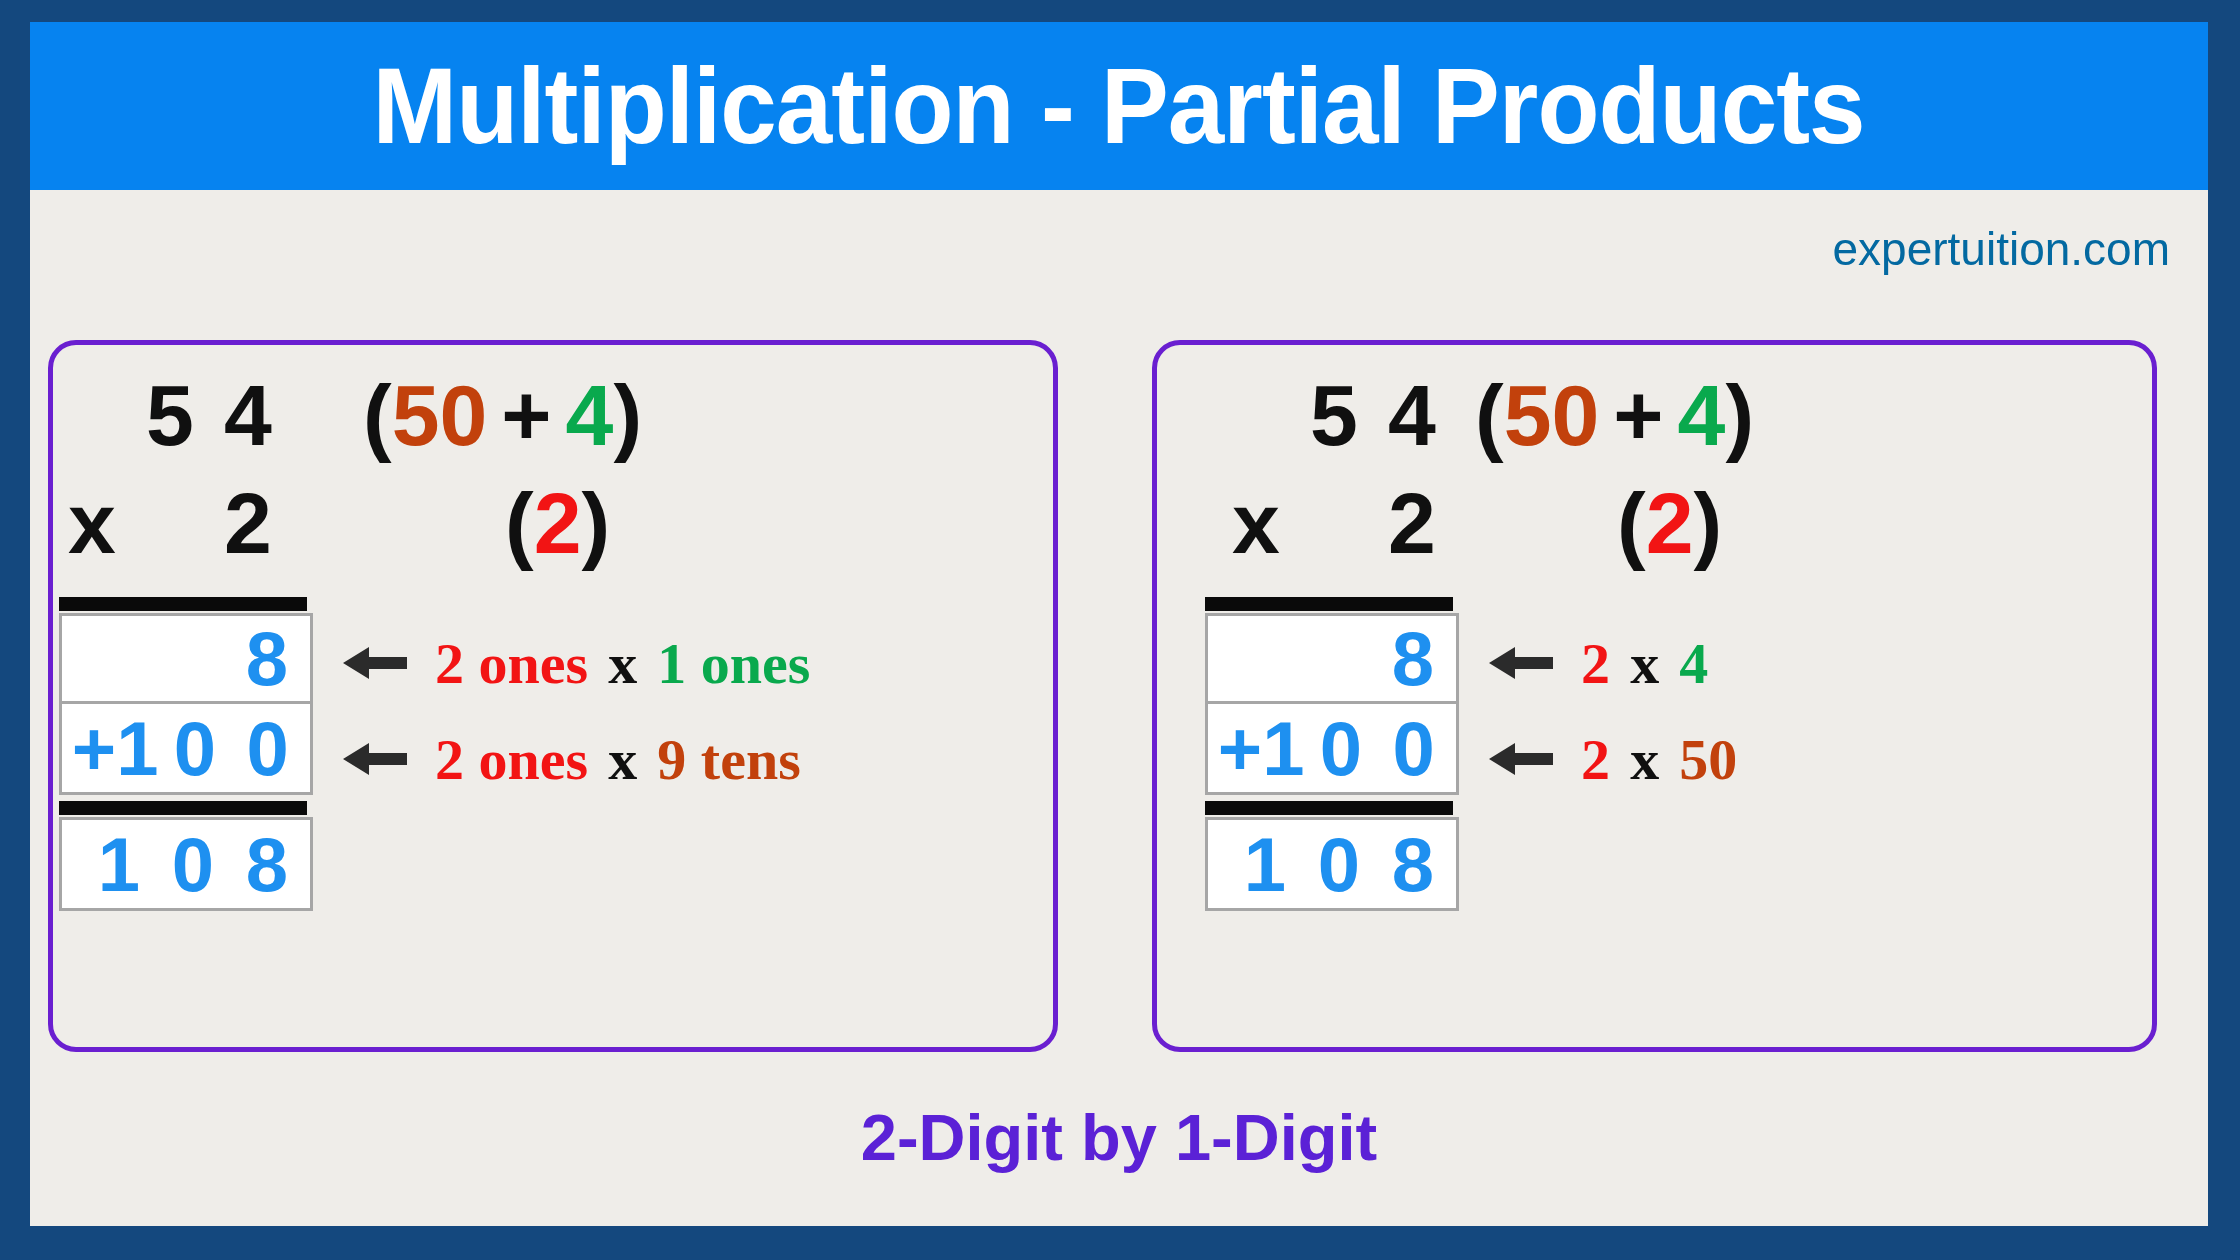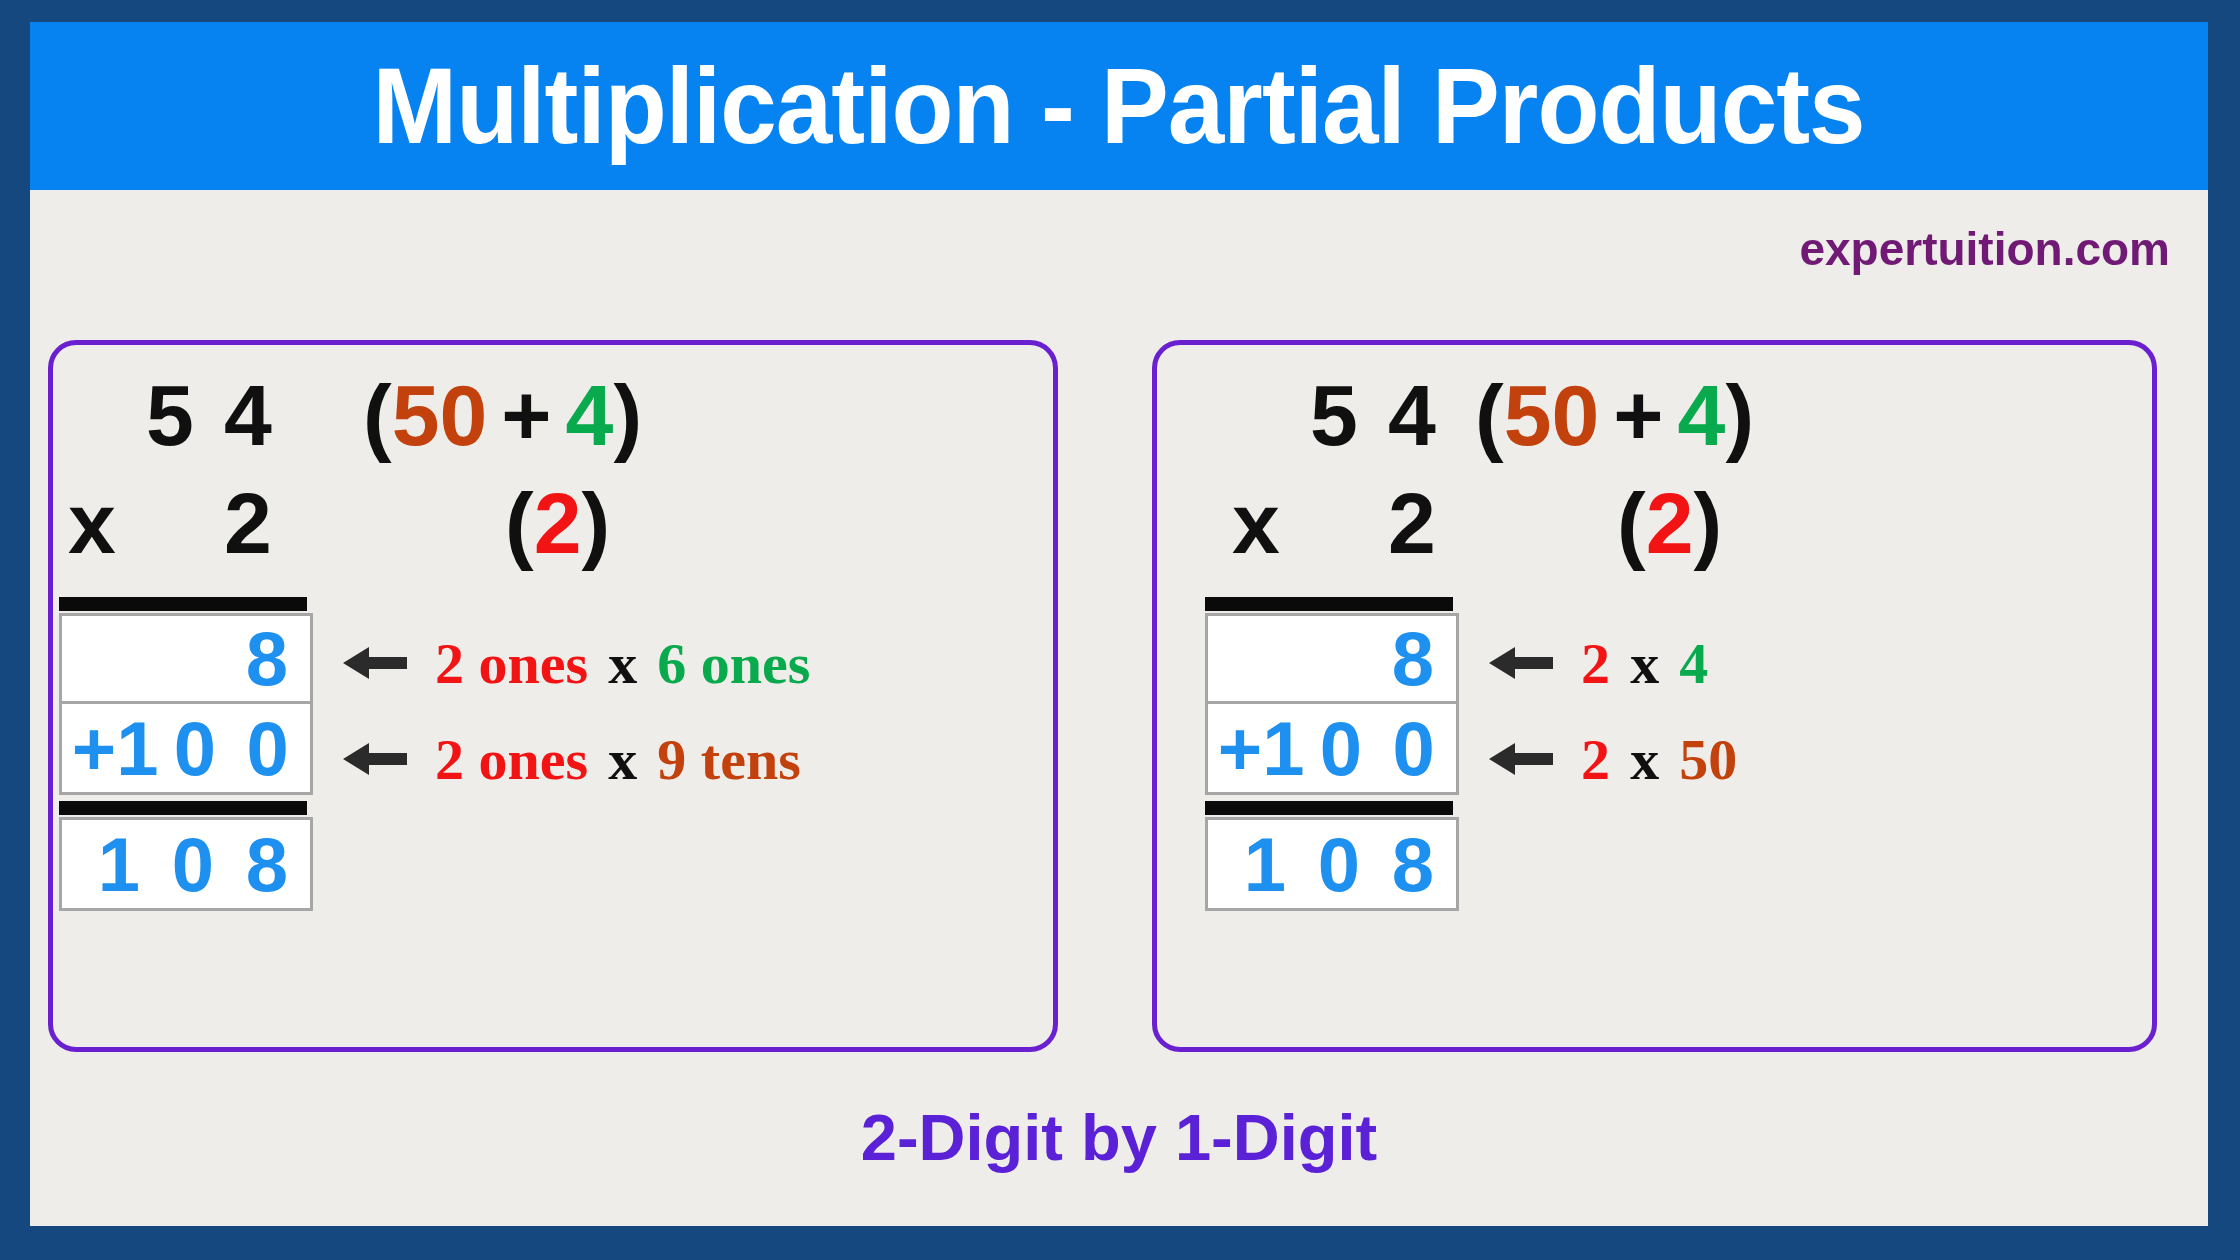--- a/index.html
+++ b/index.html
@@ -53,23 +53,23 @@
     line-height: 1;
     white-space: nowrap;
     transform: scaleX(0.94);
   }
 
   
   #watermark {
     position: absolute;
     right: 38px;
     top: 200px;
-    color: #701a75;
+    color: #0369a1;
     font-size: 46px;
-    font-weight: bold;
+    font-weight: normal;
     white-space: nowrap;
   }
 
   
   #panels {
     position: absolute;
     left: 0;
     top: 318px;
     width: 2178px;
     height: 722px;
@@ -285,21 +285,21 @@
             </div>
           </div>
 
           <div class="annot a1">
             <svg class="arrow-icon" viewBox="0 0 64 40">
               <path d="M0,20 L26,4 L26,14 L64,14 L64,26 L26,26 L26,36 Z" fill="#2B2B2B"></path>
             </svg>
             <span class="annot-label">
               <span class="c-red">2 ones</span>
               <span class="c-black">x</span>
-              <span class="c-green">6 ones</span>
+              <span class="c-green">1 ones</span>
             </span>
           </div>
 
           <div class="annot a2">
             <svg class="arrow-icon" viewBox="0 0 64 40">
               <path d="M0,20 L26,4 L26,14 L64,14 L64,26 L26,26 L26,36 Z" fill="#2B2B2B"></path>
             </svg>
             <span class="annot-label">
               <span class="c-red">2 ones</span>
               <span class="c-black">x</span>

